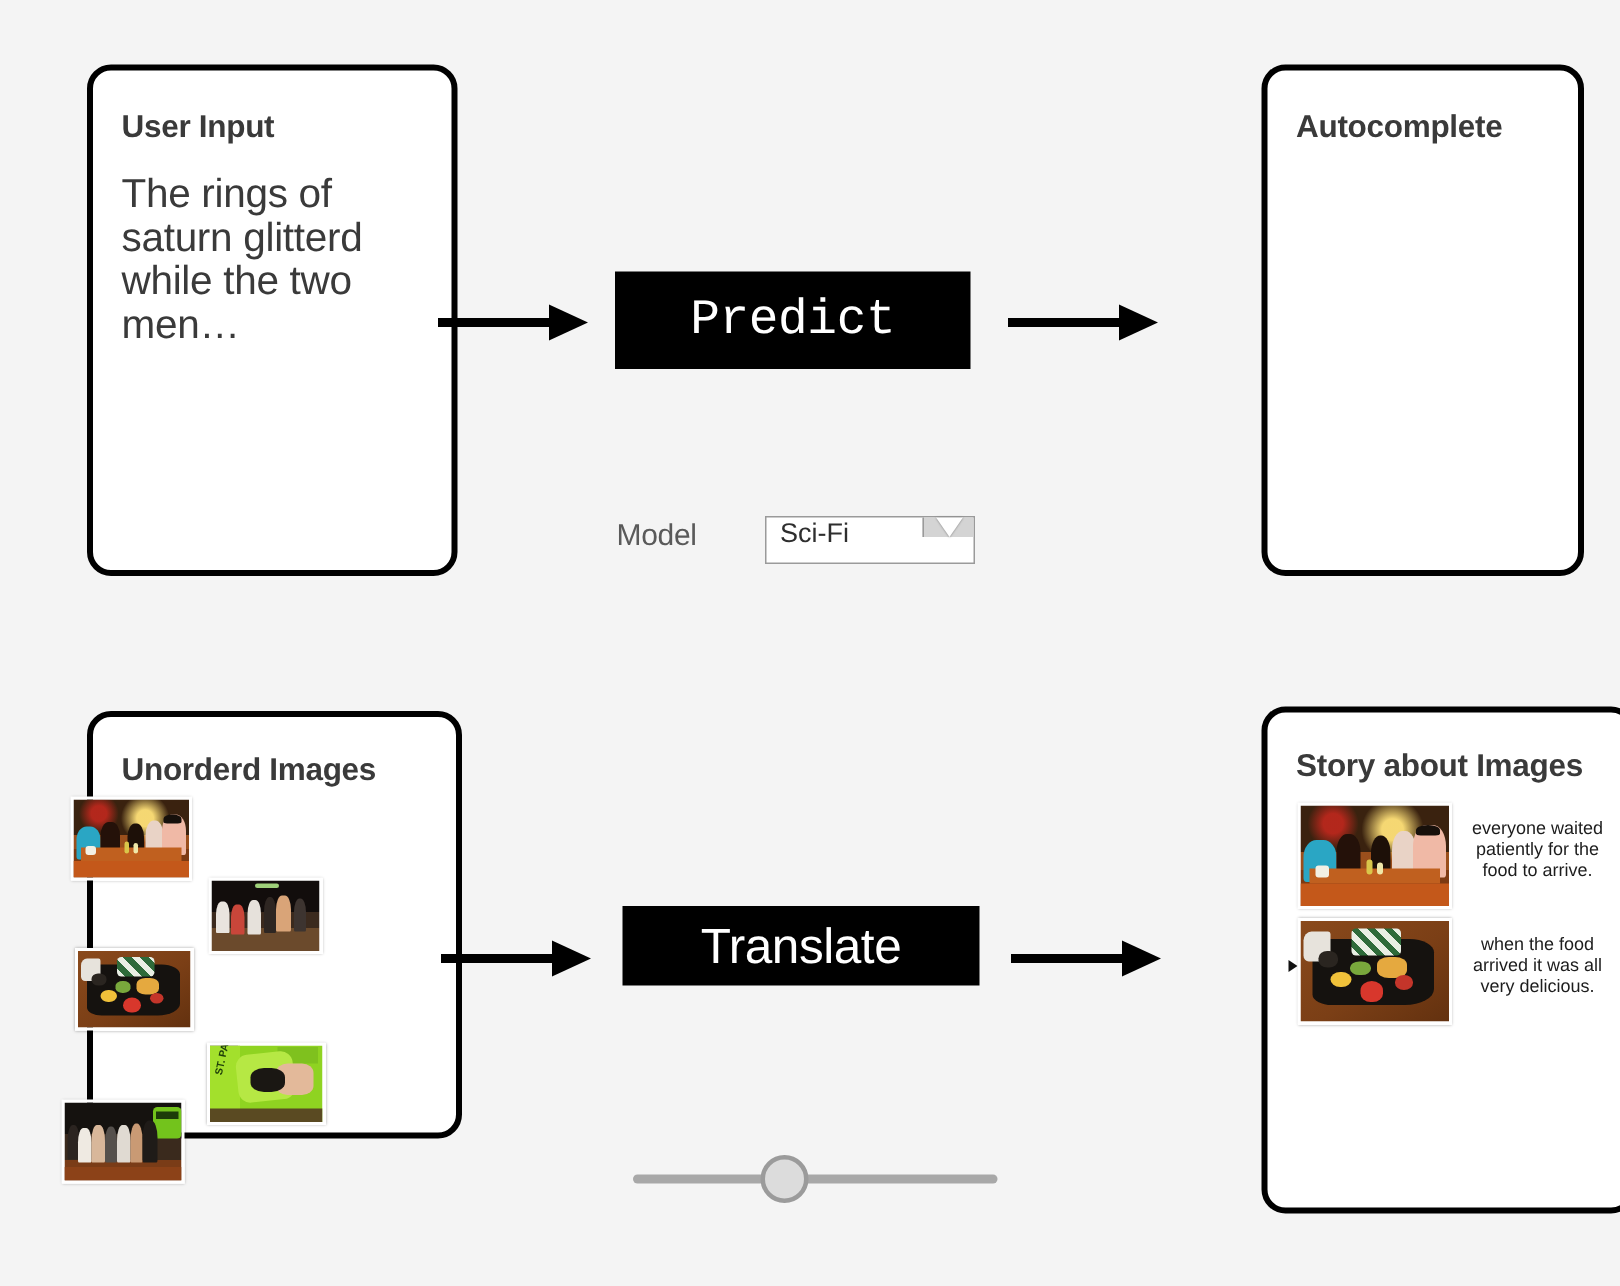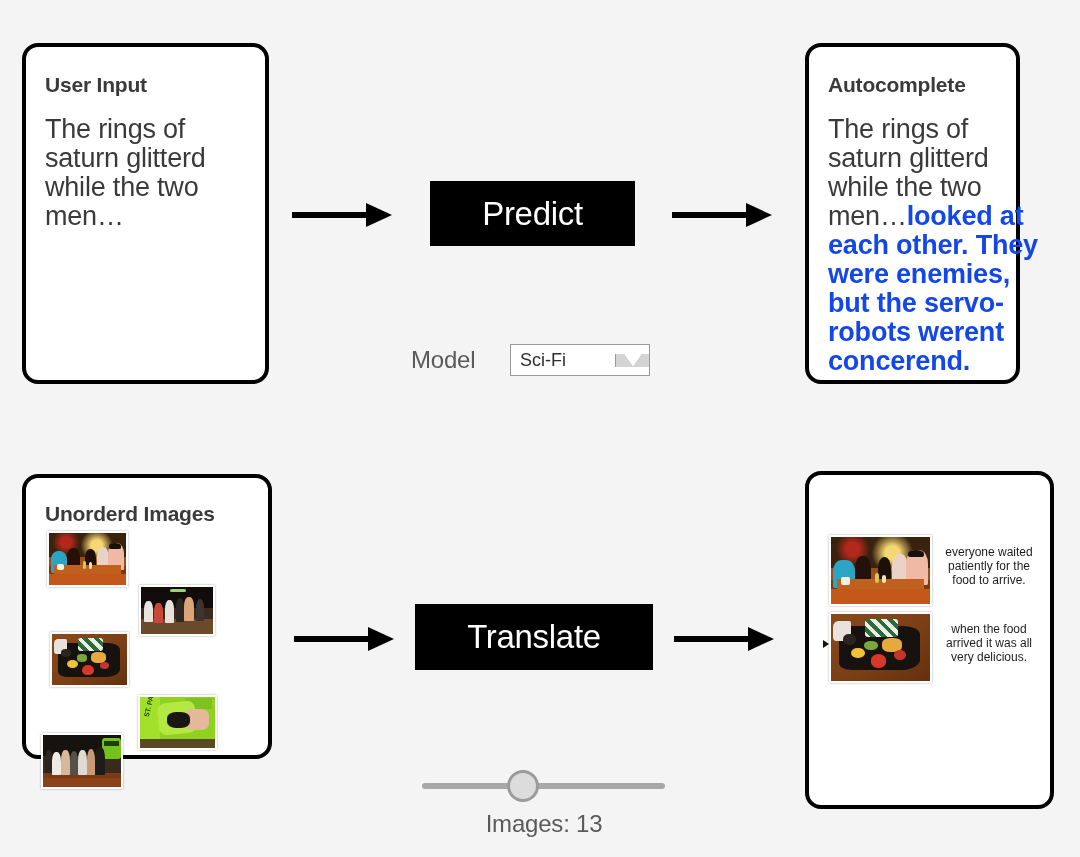--- a/index.html
+++ b/index.html
@@ -21,20 +21,21 @@
     inset: 0;
   }
 
   
   .card {
     position: absolute;
     background: #ffffff;
     border: 4px solid #000000;
     border-radius: 16px;
     box-sizing: border-box;
+    margin-left: 36px;
   }
   #card-user-input   { left: 22px;  top: 43px;  width: 247px; height: 341px; }
   #card-autocomplete { left: 805px; top: 43px;  width: 215px; height: 341px; }
   #card-unordered    { left: 22px;  top: 474px; width: 250px; height: 285px; }
   #card-story        { left: 805px; top: 471px; width: 249px; height: 338px; }
 
   .card-title {
     position: absolute;
     font-size: 21px;
     font-weight: bold;
@@ -65,22 +66,22 @@
     position: absolute;
     background: #000000;
     color: #ffffff;
     display: flex;
     align-items: center;
     justify-content: center;
     font-size: 33px;
     letter-spacing: -0.3px;
     box-sizing: border-box;
   }
-  #predict-button   { left: 430px; top: 181px; width: 205px; height: 65px; }
-  #translate-button { left: 415px; top: 604px; width: 238px; height: 66px; }
+  #predict-button   { left: 410px; top: 181px; width: 237px; height: 65px; font-family: Liberation Mono, monospace; }
+  #translate-button { left: 415px; top: 604px; width: 238px; height: 53px; }
 
   
   .arrow {
     position: absolute;
     height: 34px;
   }
   .arrow .shaft {
     position: absolute;
     left: 0;
     top: 14px;
@@ -107,35 +108,35 @@
   #arrow-in-bottom .head   { left: 74px; }
   #arrow-out-bottom { left: 674px; top: 622px; width: 100px; }
   #arrow-out-bottom .shaft { width: 76px; }
   #arrow-out-bottom .head  { left: 74px; }
 
   
   #model-label {
     position: absolute;
     left: 411px;
     top: 346px;
-    font-size: 24px;
+    font-size: 20px;
     color: #5a5a5a;
     letter-spacing: -0.2px;
   }
   #model-select {
     position: absolute;
     left: 510px;
     top: 344px;
     width: 140px;
     height: 32px;
     border: 1px solid #9a9a9a;
     background: #ffffff;
     box-sizing: border-box;
     display: flex;
-    align-items: center;
+    align-items: flex-start;
   }
   #model-select .value {
     flex: 1;
     display: flex;
     align-items: center;
     padding-left: 9px;
     font-size: 18px;
     color: #2e2e2e;
   }
   #model-select .arrow-box {
@@ -350,21 +351,20 @@
   <div id="model-label">Model</div>
   <div id="model-select">
     <div class="value">Sci-Fi</div>
     <div class="arrow-box">
       <div class="caret"></div>
     </div>
   </div>
 
   <div class="card" id="card-autocomplete">
     <div class="card-title">Autocomplete</div>
-    <div class="card-body"><span>The rings of saturn glitterd while the two men…</span><span class="completion">looked at each other. They were enemies, but the servo-robots werent concerend.</span></div>
   </div>
 
   <div class="card" id="card-unordered">
     <div class="card-title">Unorderd Images</div>
   </div>
 
   <div class="photo ph-restaurant" id="ph-u1">
     <div class="layer b1"></div>
       <div class="layer b2"></div>
       <div class="layer b3"></div>
@@ -430,23 +430,23 @@
 
   <div class="arrow" id="arrow-out-bottom">
     <div class="shaft"></div>
     <div class="head"></div>
   </div>
 
   <div id="images-slider">
     <div class="track"></div>
     <div class="knob"></div>
   </div>
-  <div id="images-count">Images: 13</div>
 
   <div class="card" id="card-story">
+    <div class="card-title">Story about Images</div>
     <div id="story-marker"></div>
     <div id="story-rows">
 
       <div class="story-row" id="story-row-0">
         <div class="photo ph-restaurant">
           <div class="layer b1"></div>
             <div class="layer b2"></div>
             <div class="layer b3"></div>
           <div class="layer b4"></div>
             <div class="layer b5"></div>

